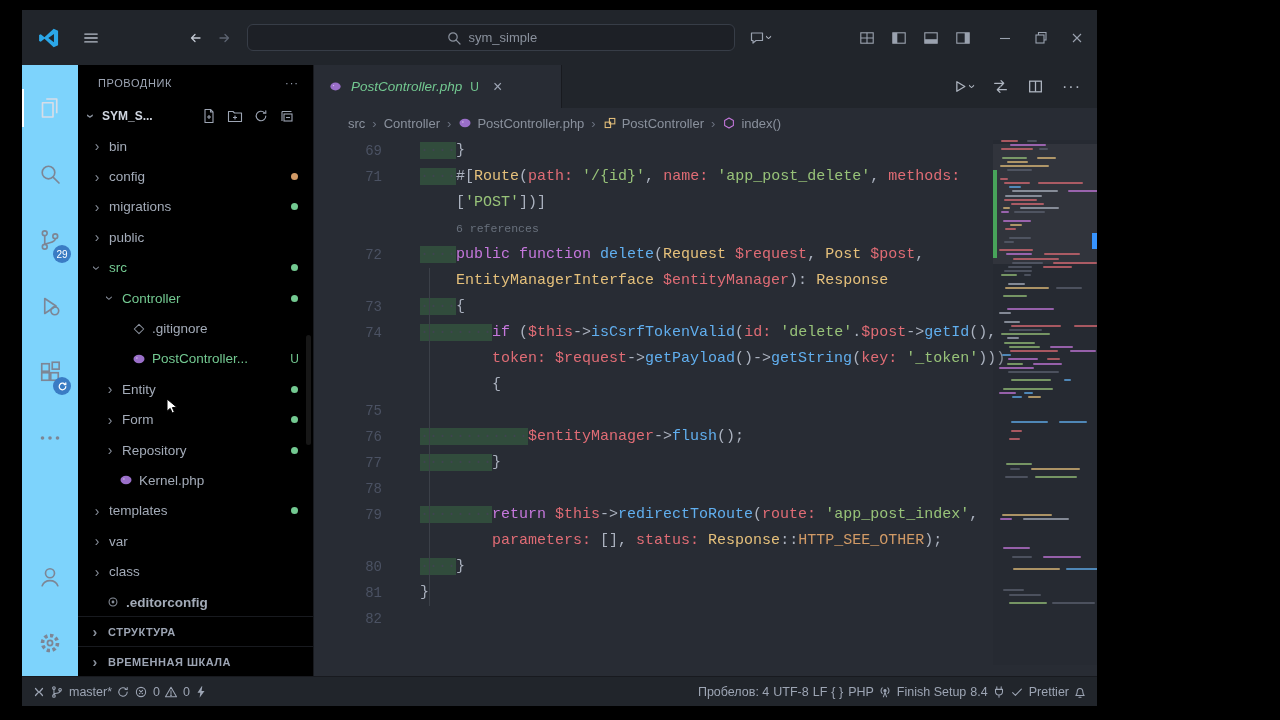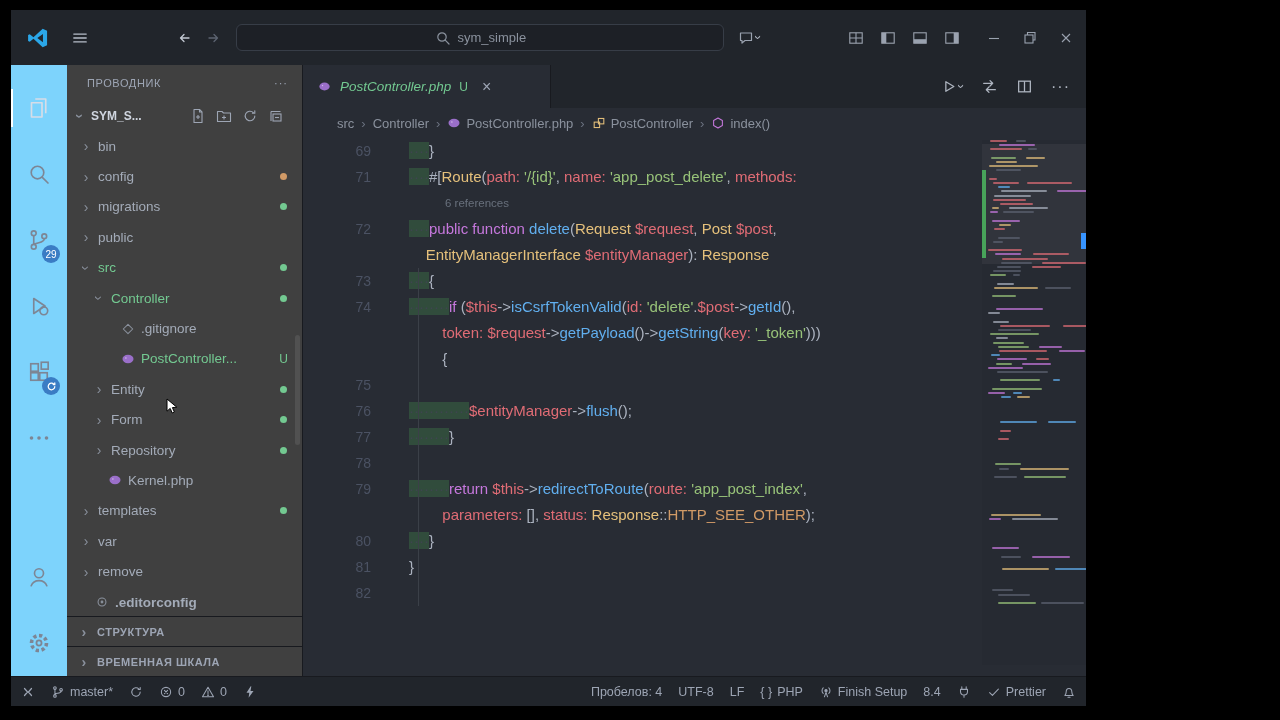--- a/index.html
+++ b/index.html
@@ -1,18 +1,18 @@
 <!DOCTYPE html>
 <html style="--c-kw: #c678dd; --c-type: #e5c07b; --c-fn: #61afef; --c-var: #e06c75; --c-str: #98c379; --c-const: #d19a66; --c-fg: #abb2bf; --c-untracked: #73c991; --c-badge: #3a7cc4; --c-accent: #3794ff; --c-editor_bg: #282c34; --c-panel_bg: #21252b;"><head>
 <meta charset="utf-8">
 <style>
   *{margin:0;padding:0;box-sizing:border-box;user-select:none}
   html,body{width:1280px;height:720px;overflow:hidden}
   body{background:#000;font-family:"Liberation Sans","DejaVu Sans",sans-serif;color:#abb2bf;position:relative}
-  .window{position:absolute;left:11px;top:10px;width:1075px;height:696px;background:#282c34;display:flex;flex-direction:column;overflow:hidden}
+  .window{position:absolute;left:22px;top:10px;width:1075px;height:696px;background:#282c34;display:flex;flex-direction:column;overflow:hidden}
 
   
   .titlebar{height:55px;background:#21252b;display:flex;align-items:center;padding:0 8px;flex:none}
   .tb-left{display:flex;align-items:center;gap:22px;padding-left:8px}
   .tb-center{flex:1;display:flex;align-items:center;justify-content:center;gap:14px}
   .tb-right{display:flex;align-items:center;gap:16px;padding-right:4px;color:#9aa2af}
   .searchbox{width:488px;height:27px;background:#1d2026;border:1px solid #373d47;border-radius:6px;display:flex;align-items:center;justify-content:center;gap:7px;color:#8a919d;font-size:13px}
   .navarrow{color:#c2c8d2}
   .navarrow.dim{color:#5c6370}
   .tb-right .ic svg,.tb-center .ic svg{width:16px;height:16px}
@@ -25,21 +25,21 @@
   .activitybar{width:56px;background:#7dd3fc;display:flex;flex-direction:column;align-items:stretch;padding-top:10px;flex:none}
   .act-item{height:66px;display:flex;align-items:center;justify-content:center;color:#7d8695;position:relative}
   .act-item svg{width:24px;height:24px}
   .act-item.active{color:#d7dde7}
   .act-item.active::before{content:"";position:absolute;left:0;top:14px;bottom:14px;width:2px;background:#fff}
   .act-spacer{margin-top:auto}
   .act-badge{position:absolute;right:7px;bottom:10px;min-width:18px;height:18px;padding:0 3px;background:#3a7cc4;color:#fff;border-radius:9px;font-size:10px;display:flex;align-items:center;justify-content:center}
   .act-badge svg{width:11px;height:11px}
 
   
-  .sidebar{width:236px;background:#404040;border-right:1px solid #181a1f;display:flex;flex-direction:column;flex:none;position:relative}
+  .sidebar{width:236px;background:#000000;border-right:1px solid #181a1f;display:flex;flex-direction:column;flex:none;position:relative}
   .sb-title{height:36px;display:flex;align-items:center;padding:0 14px 0 20px;font-size:11px;letter-spacing:.6px;color:#9da5b4}
   .sb-title .sp{flex:1}
   .ws-row{height:30px;display:flex;align-items:center;gap:4px;padding:0 18px 0 6px;font-weight:700;font-size:12px;color:#d0d6e0}
   .ws-row .sp{flex:1}
   .ws-row .ic{color:#9da5b4}
   .ws-row .ic svg{width:16px;height:16px}
   .ws-row .ic{margin-left:6px}
   #file-tree{flex:1;overflow:hidden}
   .tree-row{display:flex;align-items:center;height:30.4px;font-size:13.5px;color:#a3abb8;gap:5px;padding-right:10px;cursor:pointer}
   .chev{width:14px;display:inline-flex;justify-content:center;color:#8a919d;font-size:14px;flex:none}
@@ -64,21 +64,21 @@
   .editor-actions .ic svg{width:17px;height:17px}
   .run-group{display:flex;align-items:center;gap:2px}
   .chev-mini{font-size:13px;display:inline-block;transform:rotate(90deg);color:#aeb5c0}
 
   .breadcrumbs{height:30px;display:flex;align-items:center;padding-left:34px;gap:7px;font-size:13px;color:#8a919d;flex:none}
   .bc-sep{color:#6b7280}
   .bc-item{display:flex;align-items:center;gap:5px;cursor:pointer}
   .bc-item svg{width:14px;height:14px}
 
   .sticky{height:27px;flex:none;background:#282c34;box-shadow:0 3px 6px rgba(0,0,0,.35);position:relative;z-index:5}
-  .code{flex:1;overflow:hidden;position:relative;font-family:Liberation Sans, sans-serif;font-size:15px}
+  .code{flex:1;overflow:hidden;position:relative;font-family:Liberation Mono, monospace;font-size:15px}
   .code-line{height:26px;line-height:26px;display:flex;white-space:pre}
   .gutter{width:106px;flex:none;text-align:right;padding-right:38px;color:#4b5263;font-size:14px}
   .line-content{white-space:pre;color:#abb2bf}
   .lens{font-size:11.5px;color:#68707c;line-height:26px}
   .ws{color:#3e4450}
   .ws.g{background:rgba(72,152,80,.30)}
   .tk-k{color:var(--c-kw,#c678dd)}
   .tk-t{color:var(--c-type,#e5c07b)}
   .tk-f{color:var(--c-fn,#61afef)}
   .tk-v{color:var(--c-var,#e06c75)}
@@ -88,21 +88,21 @@
   .guide{position:absolute;left:115px;top:130px;height:338px;width:1px;background:#3b4048}
 
   .minimap{position:absolute;right:0;top:75px;width:104px;height:525px;background:rgba(33,37,43,.25);z-index:6}
   .mm-bar{position:absolute;height:2px;border-radius:1px;opacity:.7}
   .mm-slider{position:absolute;left:0;right:0;top:4px;height:120px;background:rgba(255,255,255,.05)}
   .mm-diff{position:absolute;left:0;top:30px;width:4px;height:88px;background:rgba(80,200,100,.75)}
   .scroll-deco{position:absolute;right:0;top:168px;width:5px;height:16px;background:#3794ff;z-index:7}
 
   
   .statusbar{height:30px;background:#21252b;border-top:1px solid #181a1f;display:flex;align-items:center;justify-content:space-between;padding:0 10px;font-size:12.5px;color:#9da5b4;flex:none}
-  .sb-group{display:flex;align-items:center;gap:16px;height:100%}
+  .sb-group{display:flex;align-items:center;gap:4px;height:100%}
   .sb-item{display:flex;align-items:center;gap:5px;height:100%;cursor:pointer}
   .sb-item svg{width:14px;height:14px}
 
   .cursor{position:absolute;left:166px;top:398px;z-index:50;pointer-events:none}
   .ic{display:inline-flex;align-items:center;justify-content:center}
   .ic svg{display:block}
 </style>
 </head>
 <body>
 
@@ -401,21 +401,21 @@
             <span class="sp"></span>
             <span class="dot" style="background: rgb(115, 201, 145);"></span>
           </div>
           <div class="tree-row" style="padding-left: 12px;">
             <span class="chev">›</span>
             <span class="tree-label">var</span>
             <span class="sp"></span>
           </div>
           <div class="tree-row" style="padding-left: 12px;">
             <span class="chev">›</span>
-            <span class="tree-label">remove</span>
+            <span class="tree-label">class</span>
             <span class="sp"></span>
           </div>
           <div class="tree-row" style="padding-left: 27px; font-weight: bold;">
             <span class="ic file-ic">
               <svg viewBox="0 0 16 16" fill="none" stroke="currentColor" stroke-width="1.2" stroke-linecap="round" stroke-linejoin="round">
                 <circle cx="8" cy="8" r="4.5"></circle>
                 <circle cx="8" cy="8" r="1" fill="currentColor"></circle>
               </svg>
             </span>
             <span class="tree-label">.editorconfig</span>
@@ -508,20 +508,21 @@
             <span>index()</span>
           </span>
         </div>
 
 
       <div class="code">
         <div class="guide"></div>
         <div id="code-lines">
             <div class="code-line"><span class="gutter">69</span><span class="line-content"><span class="ws g">····</span><span class="tk-p">}</span></span></div>
             <div class="code-line"><span class="gutter">71</span><span class="line-content"><span class="ws g">····</span><span class="tk-p">#[</span><span class="tk-t">Route</span><span class="tk-p">(</span><span class="tk-v">path:</span><span class="tk-p"> </span><span class="tk-s">'/{id}'</span><span class="tk-p">, </span><span class="tk-v">name:</span><span class="tk-p"> </span><span class="tk-s">'app_post_delete'</span><span class="tk-p">, </span><span class="tk-v">methods:</span></span></div>
+            <div class="code-line"><span class="gutter"></span><span class="line-content"><span>    </span><span class="tk-p">[</span><span class="tk-s">'POST'</span><span class="tk-p">])]</span></span></div>
             <div class="code-line"><span class="gutter"></span><span class="line-content lens" style="margin-left: 36px;">6 references</span></div>
             <div class="code-line"><span class="gutter">72</span><span class="line-content"><span class="ws g">····</span><span class="tk-k">public function </span><span class="tk-f">delete</span><span class="tk-p">(</span><span class="tk-t">Request</span><span class="tk-p"> </span><span class="tk-v">$request</span><span class="tk-p">, </span><span class="tk-t">Post</span><span class="tk-p"> </span><span class="tk-v">$post</span><span class="tk-p">,</span></span></div>
             <div class="code-line"><span class="gutter"></span><span class="line-content"><span>    </span><span class="tk-t">EntityManagerInterface</span><span class="tk-p"> </span><span class="tk-v">$entityManager</span><span class="tk-p">): </span><span class="tk-t">Response</span></span></div>
             <div class="code-line"><span class="gutter">73</span><span class="line-content"><span class="ws g">····</span><span class="tk-p">{</span></span></div>
             <div class="code-line"><span class="gutter">74</span><span class="line-content"><span class="ws g">········</span><span class="tk-k">if</span><span class="tk-p"> (</span><span class="tk-v">$this</span><span class="tk-p">-&gt;</span><span class="tk-f">isCsrfTokenValid</span><span class="tk-p">(</span><span class="tk-v">id:</span><span class="tk-p"> </span><span class="tk-s">'delete'</span><span class="tk-p">.</span><span class="tk-v">$post</span><span class="tk-p">-&gt;</span><span class="tk-f">getId</span><span class="tk-p">(),</span></span></div>
             <div class="code-line"><span class="gutter"></span><span class="line-content"><span>        </span><span class="tk-v">token:</span><span class="tk-p"> </span><span class="tk-v">$request</span><span class="tk-p">-&gt;</span><span class="tk-f">getPayload</span><span class="tk-p">()-&gt;</span><span class="tk-f">getString</span><span class="tk-p">(</span><span class="tk-v">key:</span><span class="tk-p"> </span><span class="tk-s">'_token'</span><span class="tk-p">)))</span></span></div>
             <div class="code-line"><span class="gutter"></span><span class="line-content"><span>        </span><span class="tk-p">{</span></span></div>
             <div class="code-line"><span class="gutter">75</span></div>
             <div class="code-line"><span class="gutter">76</span><span class="line-content"><span class="ws g">············</span><span class="tk-v">$entityManager</span><span class="tk-p">-&gt;</span><span class="tk-f">flush</span><span class="tk-p">();</span></span></div>
             <div class="code-line"><span class="gutter">77</span><span class="line-content"><span class="ws g">········</span><span class="tk-p">}</span></span></div>

